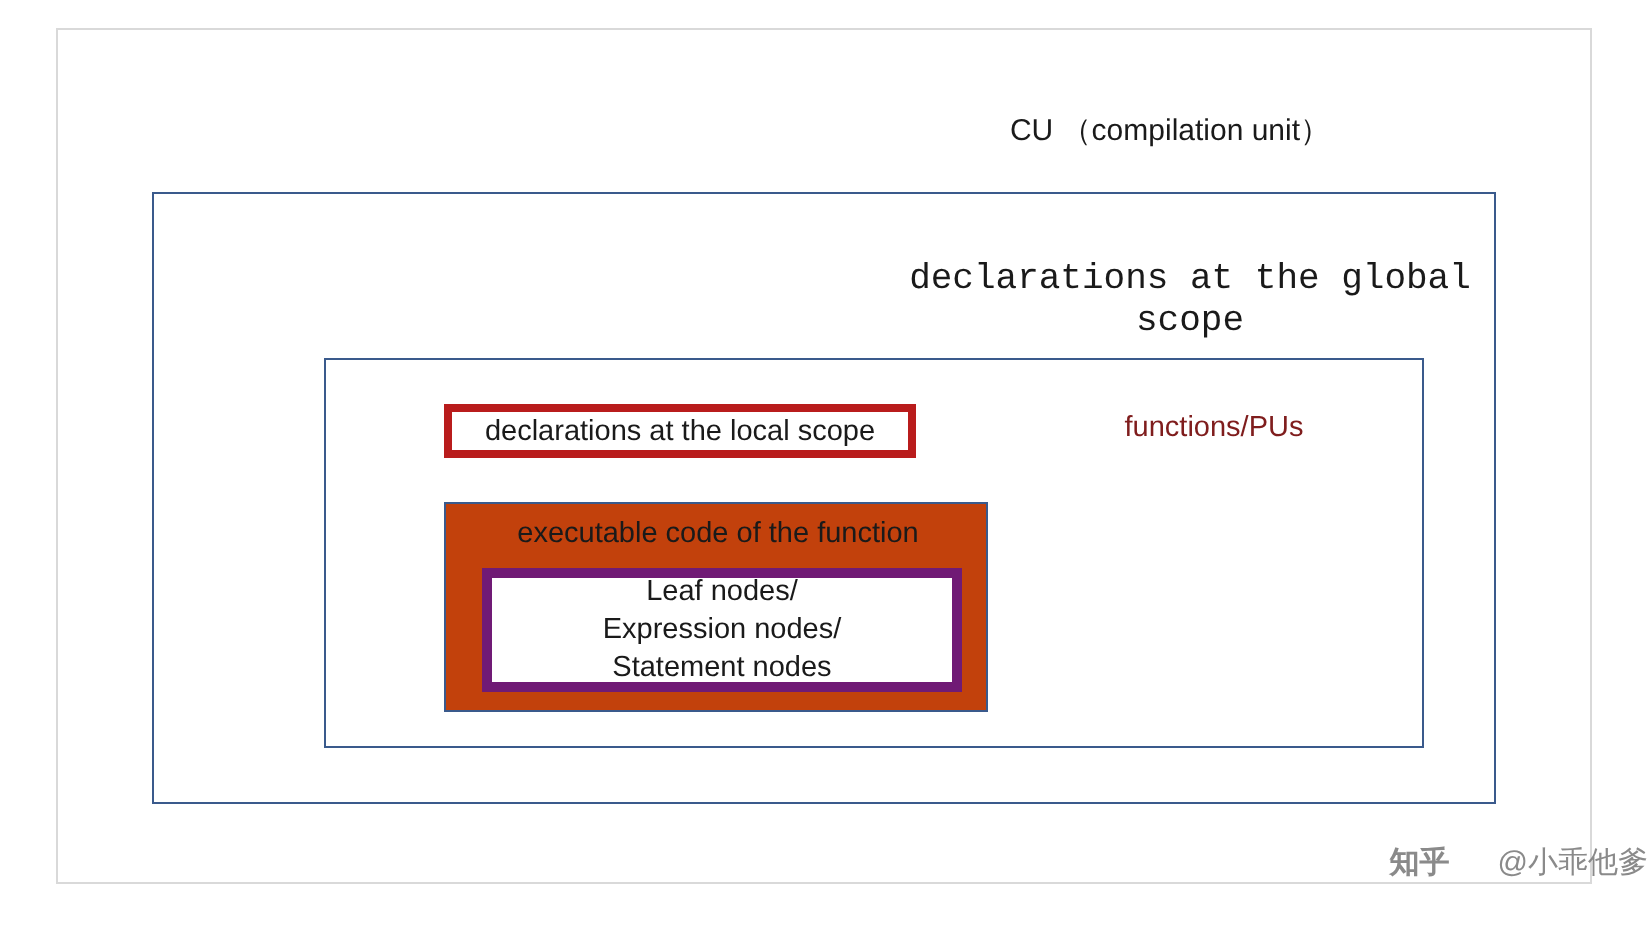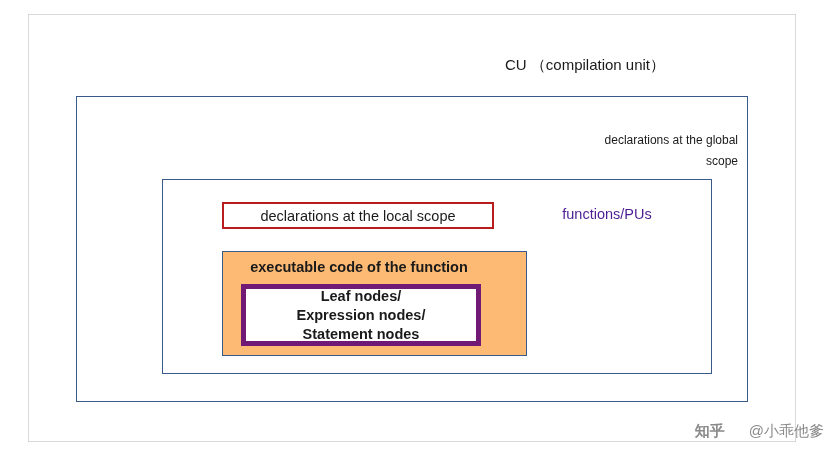--- a/index.html
+++ b/index.html
@@ -52,77 +52,77 @@
     height: 306px;
     border: 1px solid #3a5a8c;
     box-sizing: border-box;
     background: #ffffff;
   }
   .label-global {
     position: absolute;
     left: 452px;
     top: 130px;
     width: 286px;
-    text-align: right;
-    font-size: 12px;
+    text-align: center;
+    font-size: 18px;
     line-height: 21px;
     color: #1a1a1a;
+    font-family: Liberation Mono, monospace;
   }
 
   
   .box-functions {
     position: absolute;
     left: 162px;
     top: 179px;
     width: 550px;
     height: 195px;
     border: 1px solid #3a5a8c;
     box-sizing: border-box;
     background: #ffffff;
   }
   .label-functions {
     position: absolute;
     left: 512px;
     top: 206px;
     width: 190px;
     text-align: center;
     font-size: 14.5px;
-    color: #4c1d95;
+    color: #7f1d1d;
   }
 
   
   .box-local-decl {
     position: absolute;
     left: 222px;
     top: 202px;
-    width: 272px;
+    width: 236px;
     height: 27px;
-    border: 2px solid #b91c1c;
+    border: 4px solid #b91c1c;
     box-sizing: border-box;
     background: #ffffff;
     display: flex;
     align-items: center;
     justify-content: center;
   }
   .box-local-decl span {
     font-size: 14.5px;
     color: #1a1a1a;
   }
 
   
   .box-exec {
     position: absolute;
     left: 222px;
     top: 251px;
-    width: 305px;
+    width: 272px;
     height: 105px;
     border: 1px solid #3a5a8c;
     box-sizing: border-box;
-    background: #fdba74;
-    font-weight: bold;
+    background: #c2410c;
   }
   .label-exec {
     position: absolute;
     left: 0;
     top: 7px;
     width: 272px;
     text-align: center;
     font-size: 14.5px;
     color: #1a1a1a;
   }

